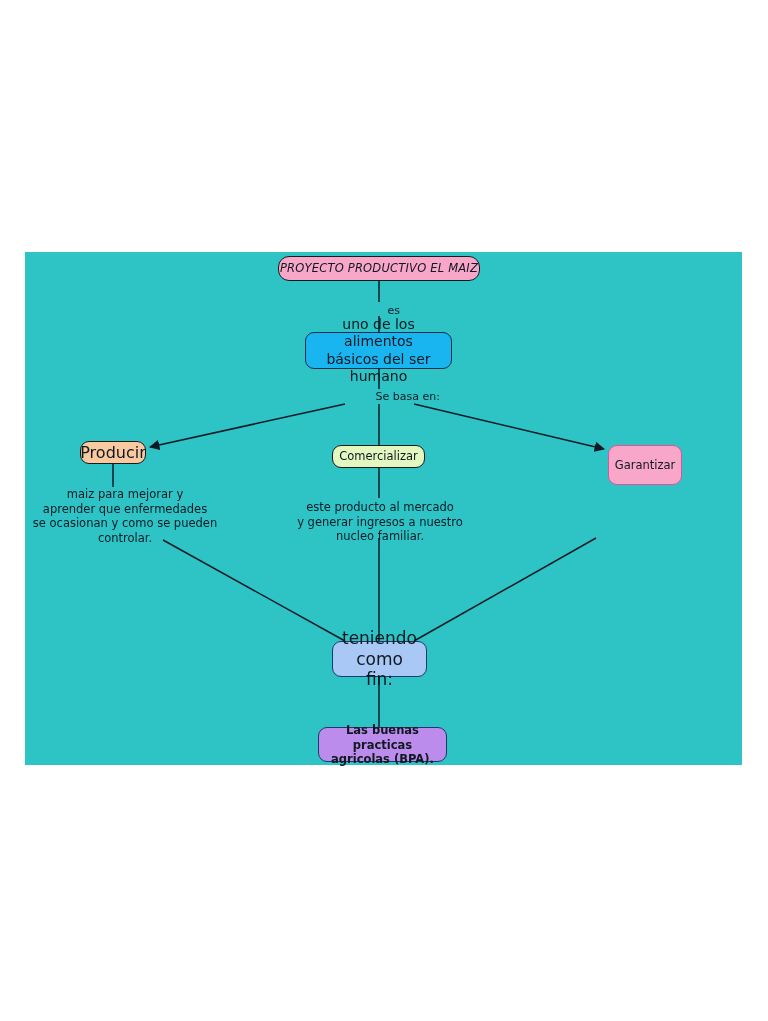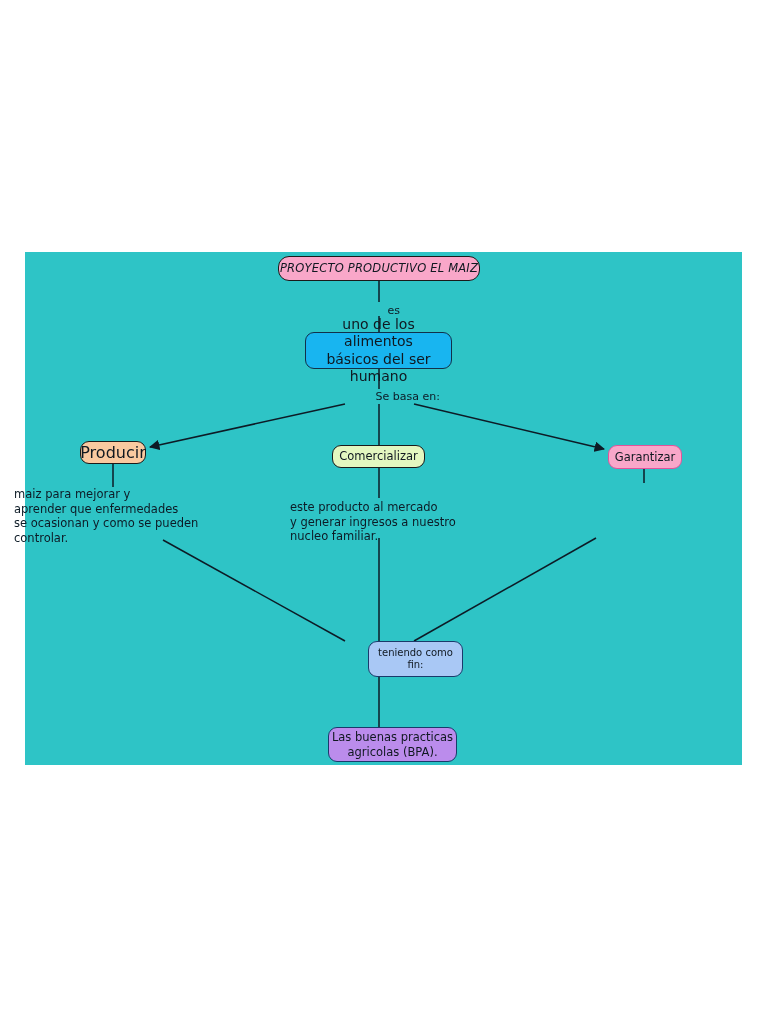--- a/index.html
+++ b/index.html
@@ -38,21 +38,21 @@
     align-items: center;
     justify-content: center;
     text-align: center;
     border-radius: 9px;
     line-height: 1.22;
     white-space: pre-line;
     color: #101820;
   }
   .free-text {
     position: absolute;
-    text-align: left;
+    text-align: center;
     white-space: pre-line;
     color: #0d1b26;
     line-height: 1.27;
   }
   .link-label {
     position: absolute;
     text-align: right;
     color: #0d1b26;
     white-space: pre-line;
   }
@@ -79,37 +79,37 @@
     border: 1.6px solid #1a1a1a;
     font-size: 16px;
   }
   #node-comercializar {
     left: 332px; top: 445px; width: 93px; height: 23px;
     background: #e3f7c0;
     border: 1.6px solid #1a1a1a;
     font-size: 11.5px;
   }
   #node-garantizar {
-    left: 608px; top: 445px; width: 74px; height: 24px;
+    left: 608px; top: 445px; width: 74px; height: 40px;
     background: #f9a7c9;
     border: 1.6px solid #e2529b;
     font-size: 11.5px;
   }
   #node-fin {
     left: 332px; top: 641px; width: 95px; height: 36px;
     background: #a9c8f5;
     border: 1.6px solid #1a3a6b;
-    font-size: 10px;
-    margin-left: 36px;
+    font-size: 17px;
   }
   #node-bpa {
-    left: 328px; top: 727px; width: 129px; height: 35px;
+    left: 318px; top: 727px; width: 129px; height: 35px;
     background: #bb8cec;
     border: 1.6px solid #1a3a6b;
     font-size: 11.5px;
+    font-weight: bold;
   }
 
   
   #text-es   { left: 356px; top: 304px; width: 44px; font-size: 11px; }
   #text-base { left: 318px; top: 390px; width: 122px; font-size: 11px; }
 
   #text-producir-desc {
     left: 14px; top: 487px; width: 222px; font-size: 11.5px;
   }
   #text-comercializar-desc {

